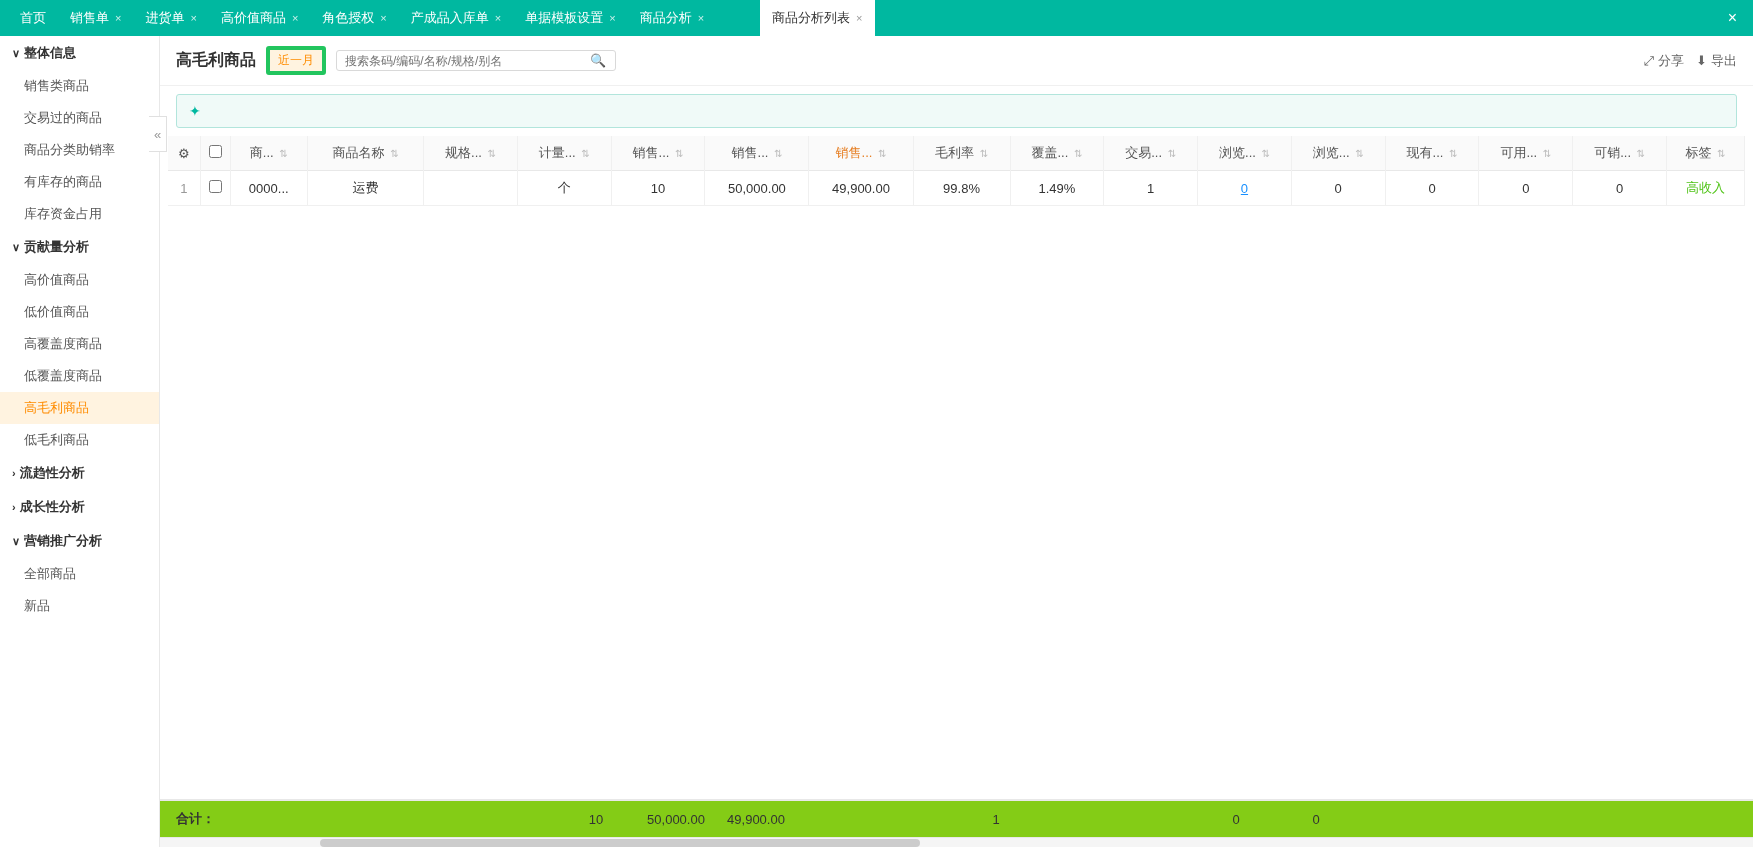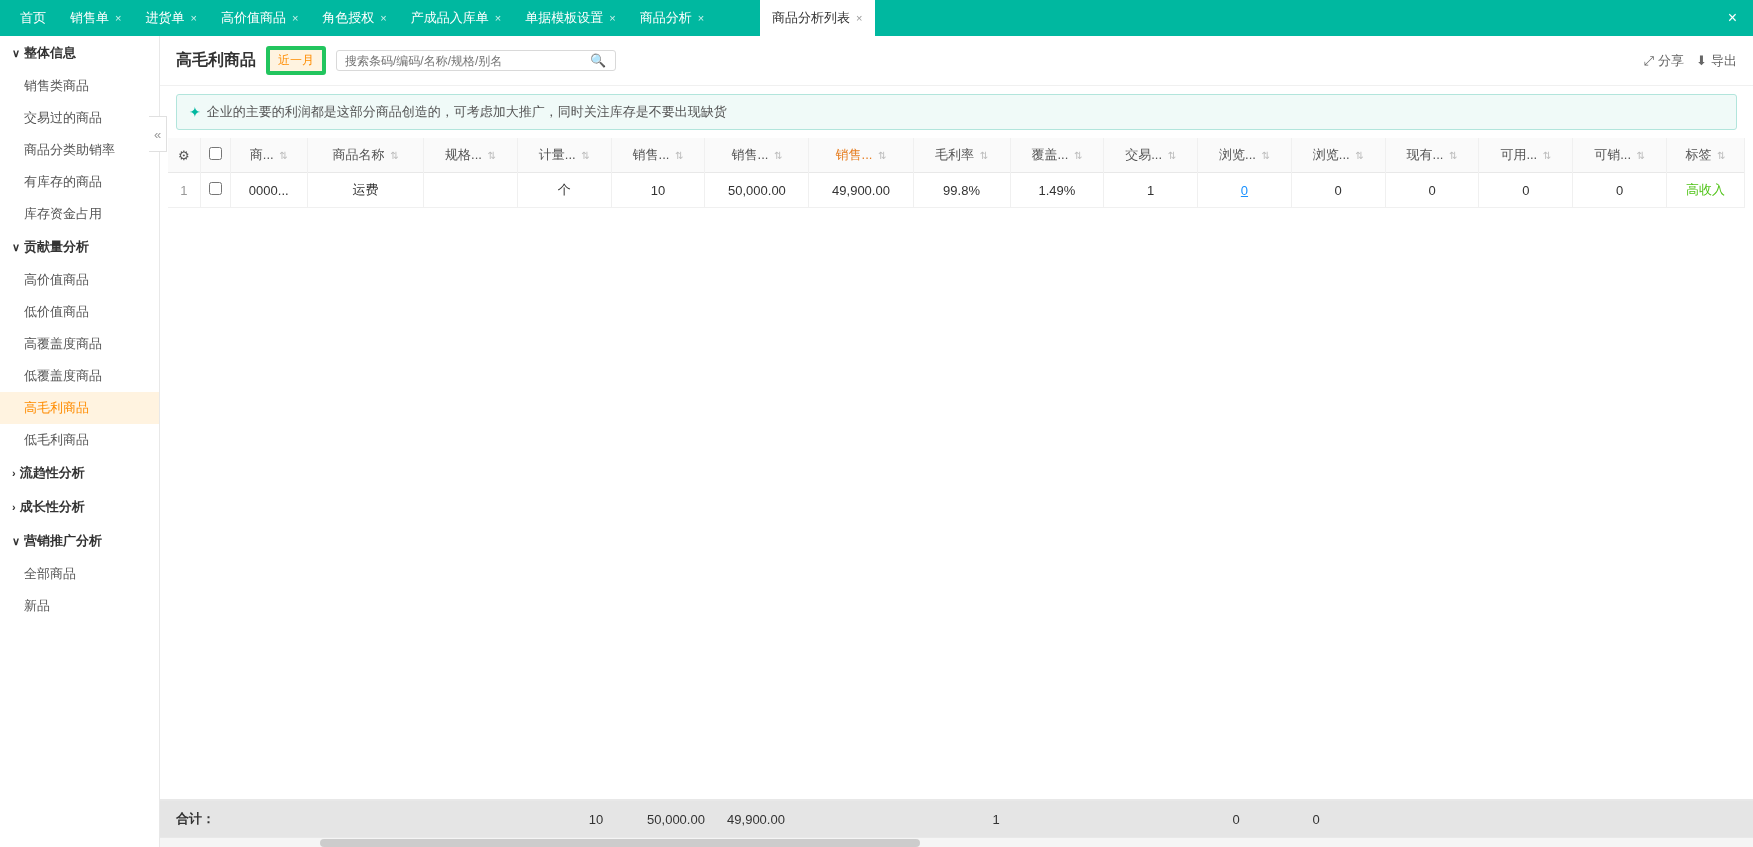--- a/index.html
+++ b/index.html
@@ -208,21 +208,21 @@
       text-align: center;
       color: #333;
       border-bottom: 1px solid #f0f0f0;
       border-right: 1px solid #f0f0f0;
       white-space: nowrap;
     }
 
     
     .footer-bar {
       border-top: 2px solid #e8e8e8;
-      background: #e5e5e5;
+      background: #84cc16;
       padding: 8px 16px;
       display: flex;
       align-items: center;
       font-size: 13px;
       gap: 0;
       min-height: 38px;
     }
     .footer-label { color: #333; font-weight: bold; min-width: 60px; }
     .footer-cell {
       min-width: 80px;
@@ -385,21 +385,20 @@
         </div>
         <div class="action-btn">
           <span>⬇</span>
           <span>导出</span>
         </div>
       </div>
     </div>
 
     <div class="info-banner">
       <span class="info-icon">✦</span>
-      <span>企业的主要的利润都是这部分商品创造的，可考虑加大推广，同时关注库存是不要出现缺货</span>
     </div>
 
     <div class="table-container">
       <table>
         <thead>
           <tr>
             <th style="width:32px;">⚙</th>
             <th style="width:30px;">
               <input type="checkbox" style="">
             </th>

